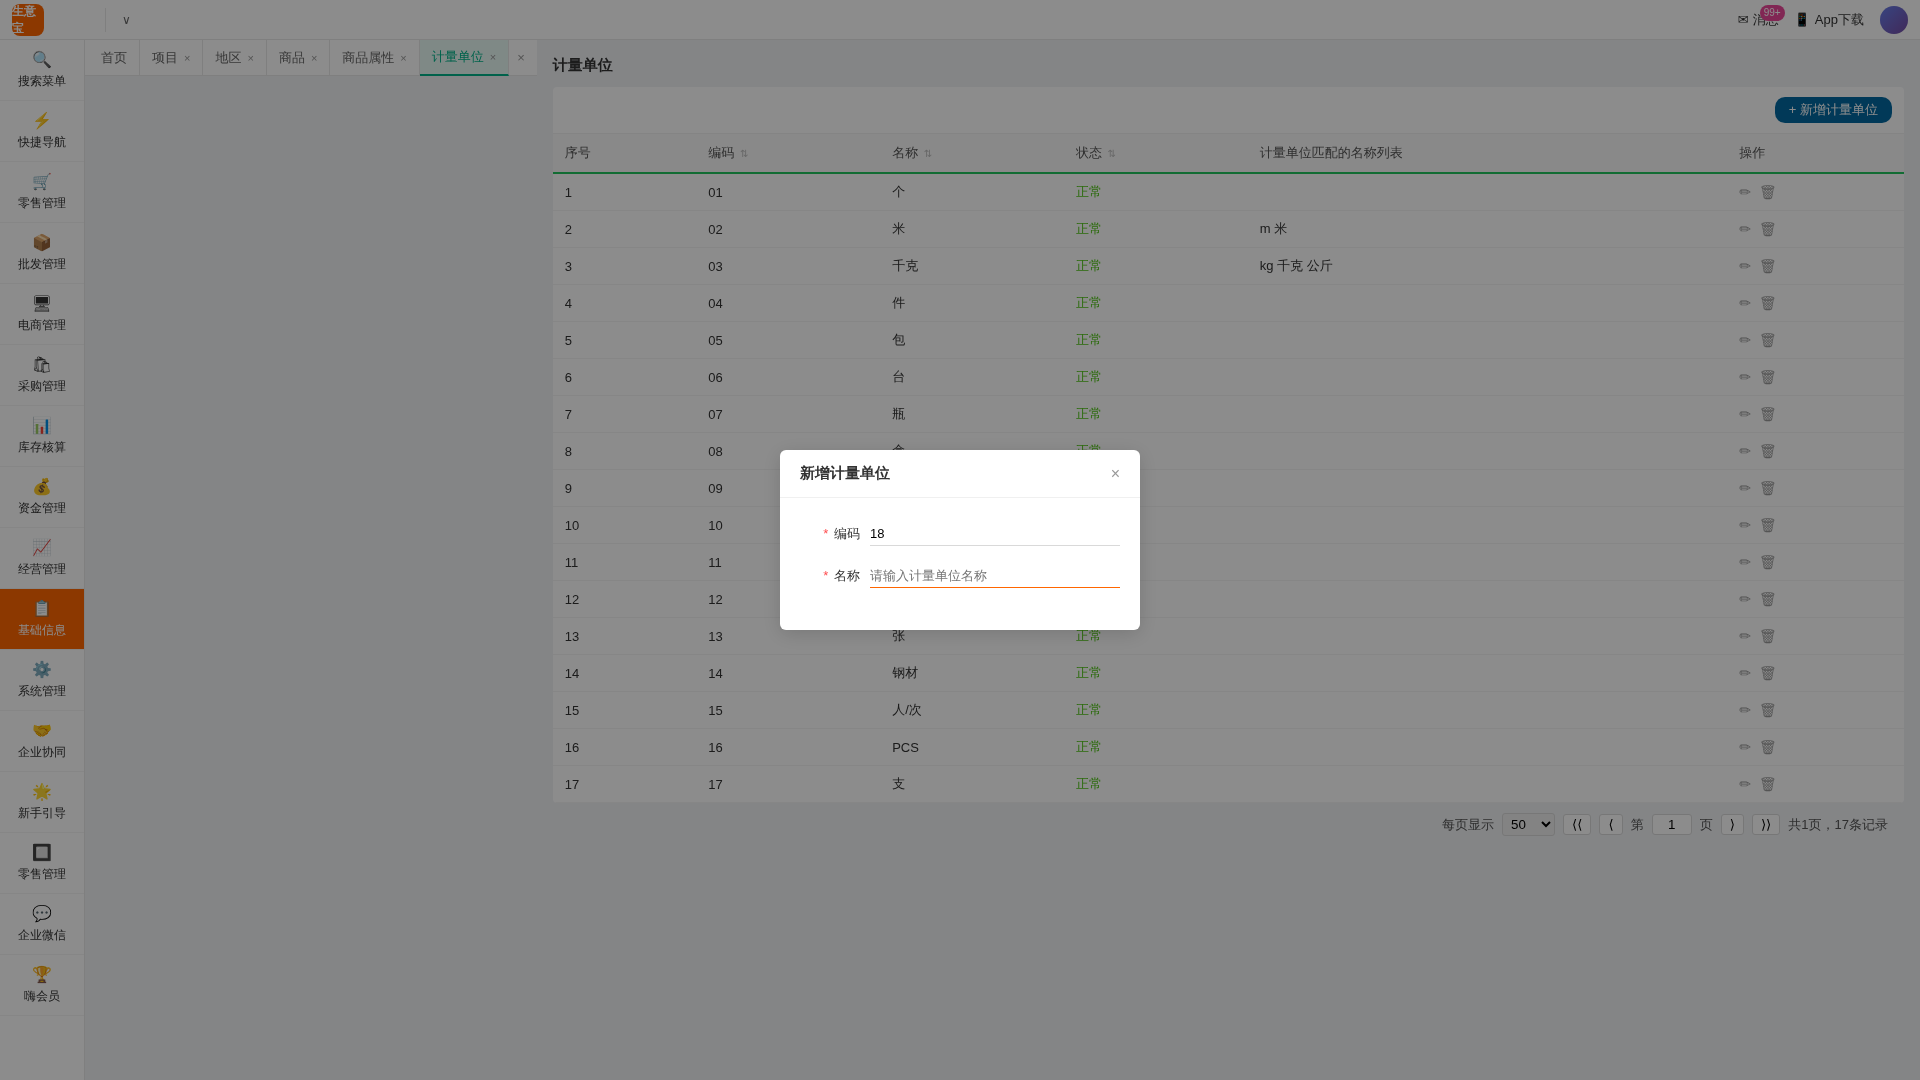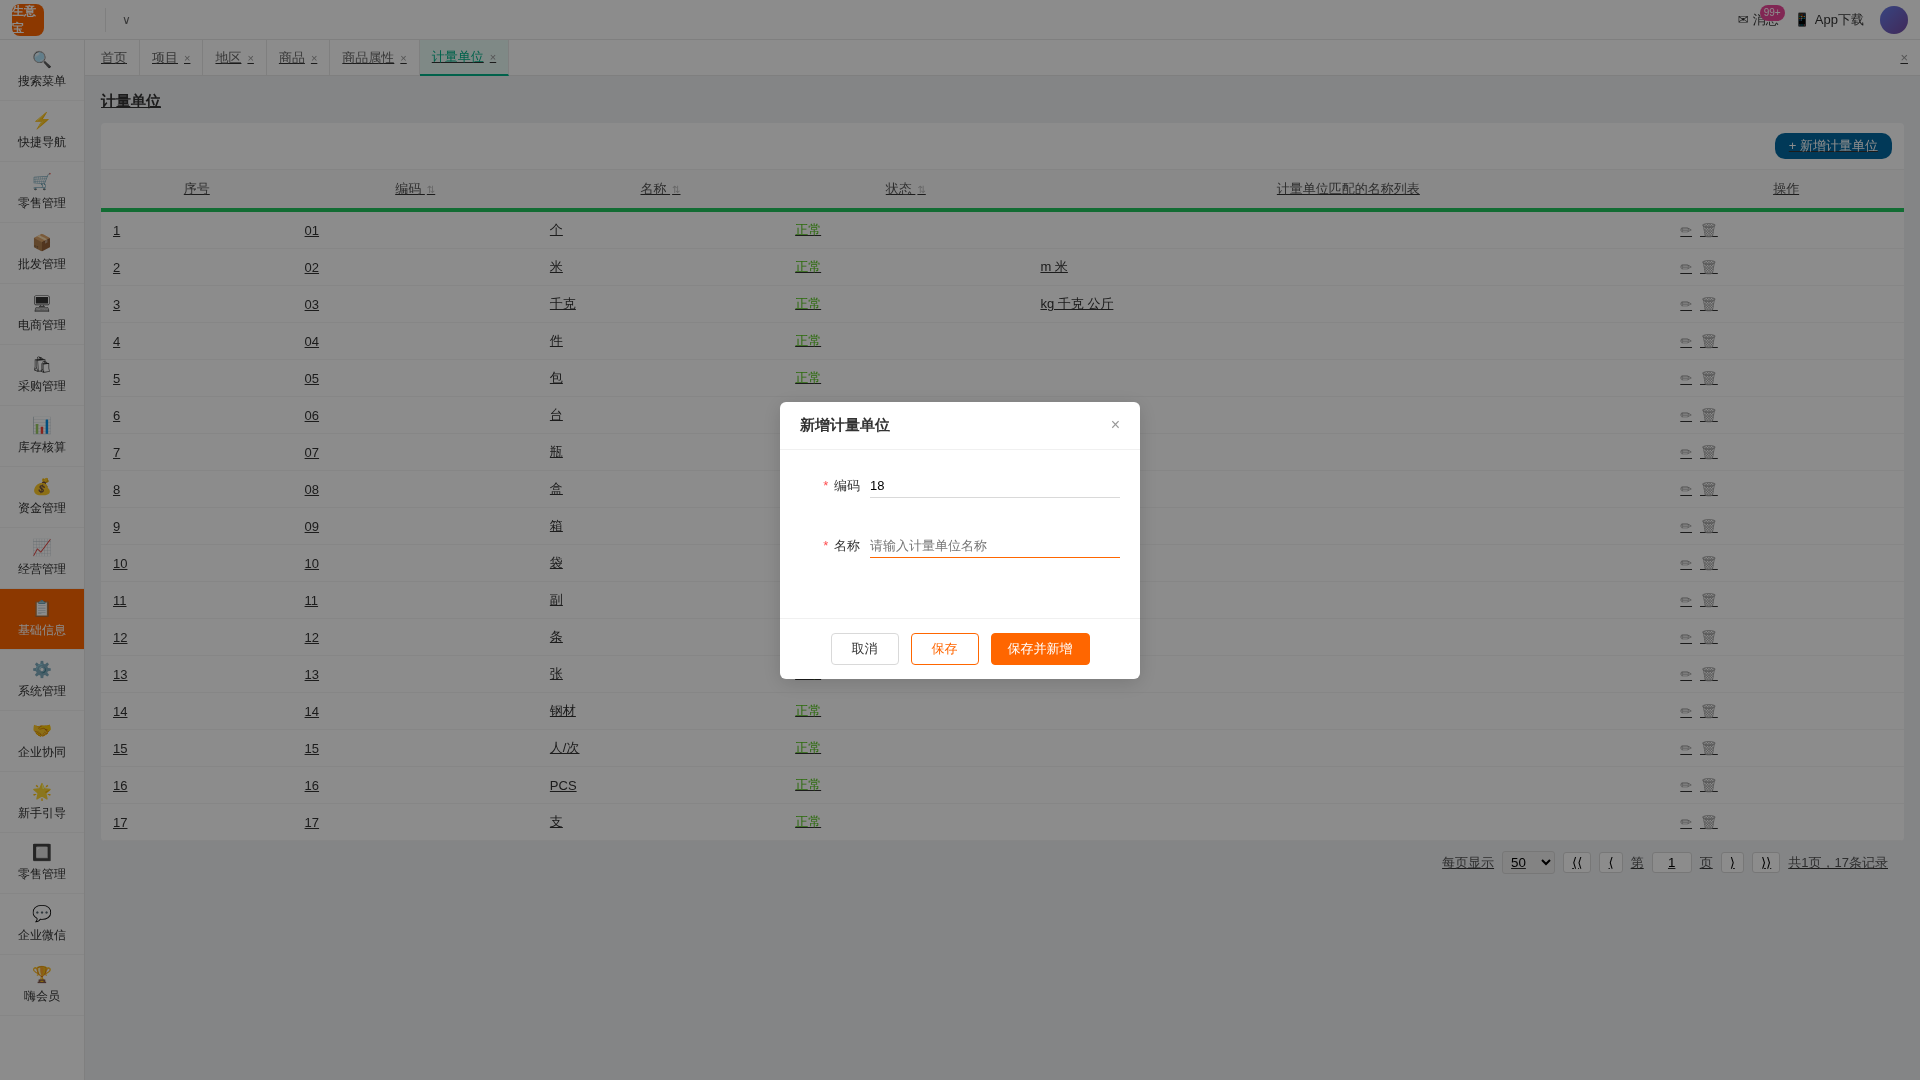--- a/index.html
+++ b/index.html
@@ -22,60 +22,60 @@
     
     .main-layout { display: flex; flex: 1; overflow: hidden; }
 
     
     .sidebar { width: 85px; background: #fff; border-right: 1px solid #e8e8e8; display: flex; flex-direction: column; flex-shrink: 0; overflow-y: auto; }
     .sidebar-item { padding: 10px 4px; text-align: center; cursor: pointer; font-size: 12px; color: #333; display: flex; flex-direction: column; align-items: center; gap: 4px; border-bottom: 1px solid #f5f5f5; }
     .sidebar-item.active { background: #f60; color: white; }
     .sidebar-item-icon { font-size: 16px; }
 
     
-    .content-area { flex: 1; display: flex; flex-direction: column; overflow: hidden; text-decoration: underline; }
+    .content-area { flex: 1; display: flex; flex-direction: row; overflow: hidden; }
 
     
     .tabbar { height: 36px; background: #fff; display: flex; align-items: center; border-bottom: 1px solid #e8e8e8; flex-shrink: 0; padding: 0 4px; }
     .tab { display: flex; align-items: center; gap: 6px; padding: 0 12px; height: 36px; cursor: pointer; font-size: 13px; color: #666; border-right: 1px solid #e8e8e8; white-space: nowrap; }
     .tab.active { background: #e8f9f5; color: #00b389; border-bottom: 2px solid #00b389; }
     .tab-close { font-size: 11px; color: #999; cursor: pointer; }
     .tabbar-close-btn { margin-left: auto; padding: 4px 8px; cursor: pointer; color: #999; }
 
     
     .page-content { flex: 1; padding: 16px; overflow-y: auto; background: #f0f2f5; position: relative; }
     .page-title { font-size: 15px; font-weight: bold; margin-bottom: 12px; color: #333; }
 
     
     .table-container { background: #fff; border-radius: 4px; overflow: hidden; }
     .table-toolbar { display: flex; justify-content: flex-end; padding: 10px 12px; border-bottom: 1px solid #f0f0f0; }
     .btn-add { background: #0369a1; color: white; border: none; padding: 4px 14px; border-radius: 10px; cursor: pointer; font-size: 13px; }
 
     table { width: 100%; border-collapse: collapse; }
     thead tr { background: #fafafa; }
-    th { padding: 10px 12px; text-align: center; font-weight: 500; color: #555; border-bottom: 4px solid #22c55e; font-size: 13px; white-space: nowrap; }
+    th { padding: 10px 12px; text-align: left; font-weight: 500; color: #555; border-bottom: 2px solid #22c55e; font-size: 13px; white-space: nowrap; }
     td { padding: 9px 12px; border-bottom: 1px solid #f5f5f5; color: #333; font-size: 13px; }
     .status-normal { color: #52c41a; }
     .action-btns { display: flex; gap: 8px; }
     .action-btn { cursor: pointer; color: #999; font-size: 14px; }
 
     
     .pagination { display: flex; align-items: center; justify-content: flex-end; padding: 10px 16px; gap: 8px; font-size: 13px; color: #555; }
     .page-size-select { border: 1px solid #d9d9d9; border-radius: 3px; padding: 2px 4px; }
     .page-btn { border: 1px solid #d9d9d9; background: white; padding: 2px 8px; border-radius: 3px; cursor: pointer; }
     .page-input { border: 1px solid #d9d9d9; border-radius: 3px; width: 40px; text-align: center; padding: 2px; }
 
     
     .modal-overlay { position: fixed; top: 0; left: 0; width: 100%; height: 100%; background: rgba(0,0,0,0.45); z-index: 1000; display: flex; align-items: center; justify-content: center; }
     .modal { background: white; border-radius: 6px; width: 360px; box-shadow: 0 4px 20px rgba(0,0,0,0.15); overflow: hidden; }
     .modal-header { display: flex; align-items: center; justify-content: space-between; padding: 14px 20px; border-bottom: 1px solid #f0f0f0; }
     .modal-title { font-size: 15px; font-weight: bold; color: #333; }
     .modal-close { cursor: pointer; color: #999; font-size: 16px; }
     .modal-body { padding: 24px 20px; }
-    .form-row { display: flex; align-items: center; margin-bottom: 36px; }
+    .form-row { display: flex; align-items: center; margin-bottom: 18px; }
     .form-label { width: 60px; text-align: right; margin-right: 10px; font-size: 13px; color: #333; flex-shrink: 0; }
     .form-label .required { color: #ff4d4f; margin-right: 2px; }
     .form-input { flex: 1; border: none; border-bottom: 1px solid #d9d9d9; padding: 4px 0; font-size: 13px; outline: none; }
     .form-input.active-input { border-bottom-color: #f60; }
     .modal-footer { display: flex; justify-content: center; gap: 12px; padding: 14px 20px; border-top: 1px solid #f0f0f0; }
     .btn-cancel { border: 1px solid #d9d9d9; background: white; color: #333; padding: 6px 20px; border-radius: 4px; cursor: pointer; font-size: 13px; }
     .btn-save { background: white; border: 1px solid #f60; color: #f60; padding: 6px 20px; border-radius: 4px; cursor: pointer; font-size: 13px; }
     .btn-save-new { background: #f60; border: 1px solid #f60; color: white; padding: 6px 16px; border-radius: 4px; cursor: pointer; font-size: 13px; }
 
     .sort-icon { font-size: 10px; color: #bbb; margin-left: 2px; }
@@ -483,19 +483,14 @@
         <input class="form-input" type="text" value="18" style="">
       </div>
       <div class="form-row">
         <span class="form-label">
           <span class="required">*</span>
           <span>名称</span>
         </span>
         <input class="form-input active-input" type="text" placeholder="请输入计量单位名称" style="">
       </div>
     </div>
-    <div class="modal-footer">
-      <button class="btn-cancel">取消</button>
-      <button class="btn-save">保存</button>
-      <button class="btn-save-new">保存并新增</button>
-    </div>
   </div>
 </div>
 
 </body></html>

